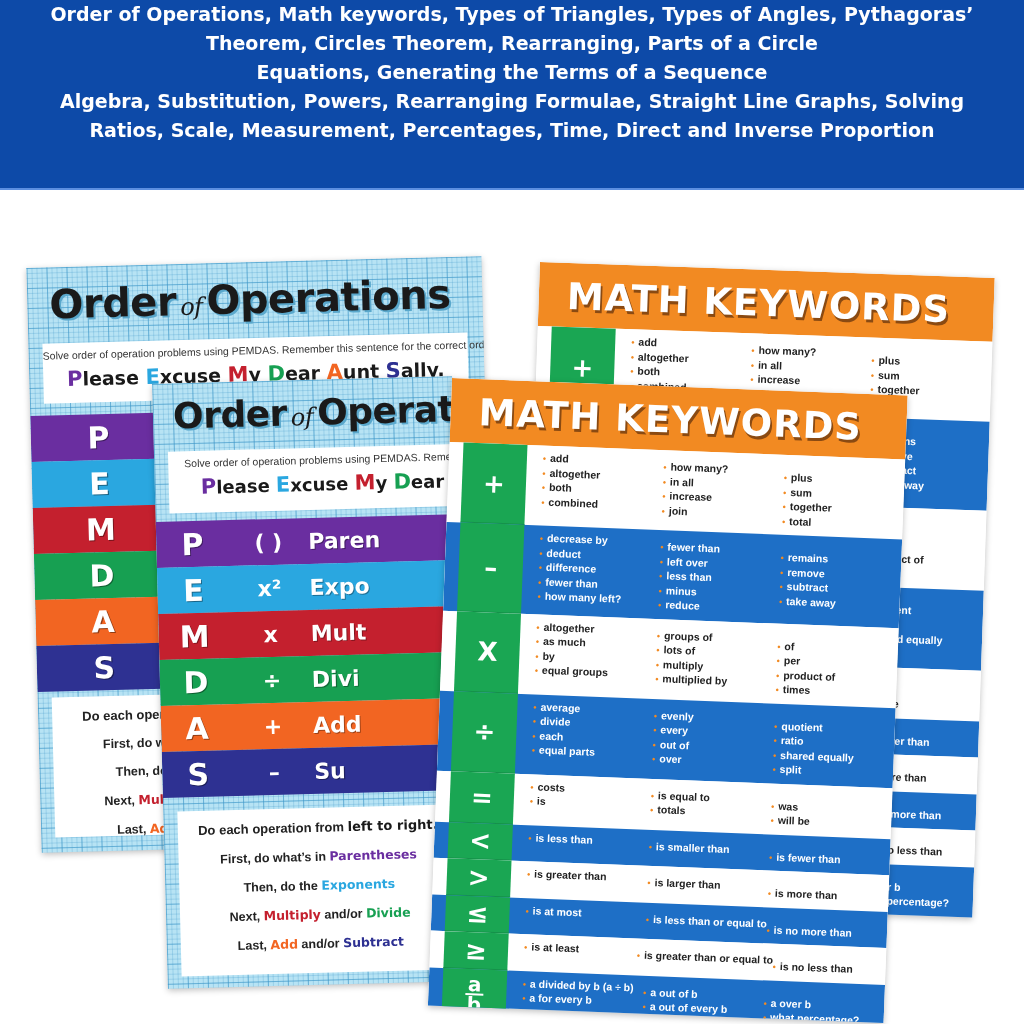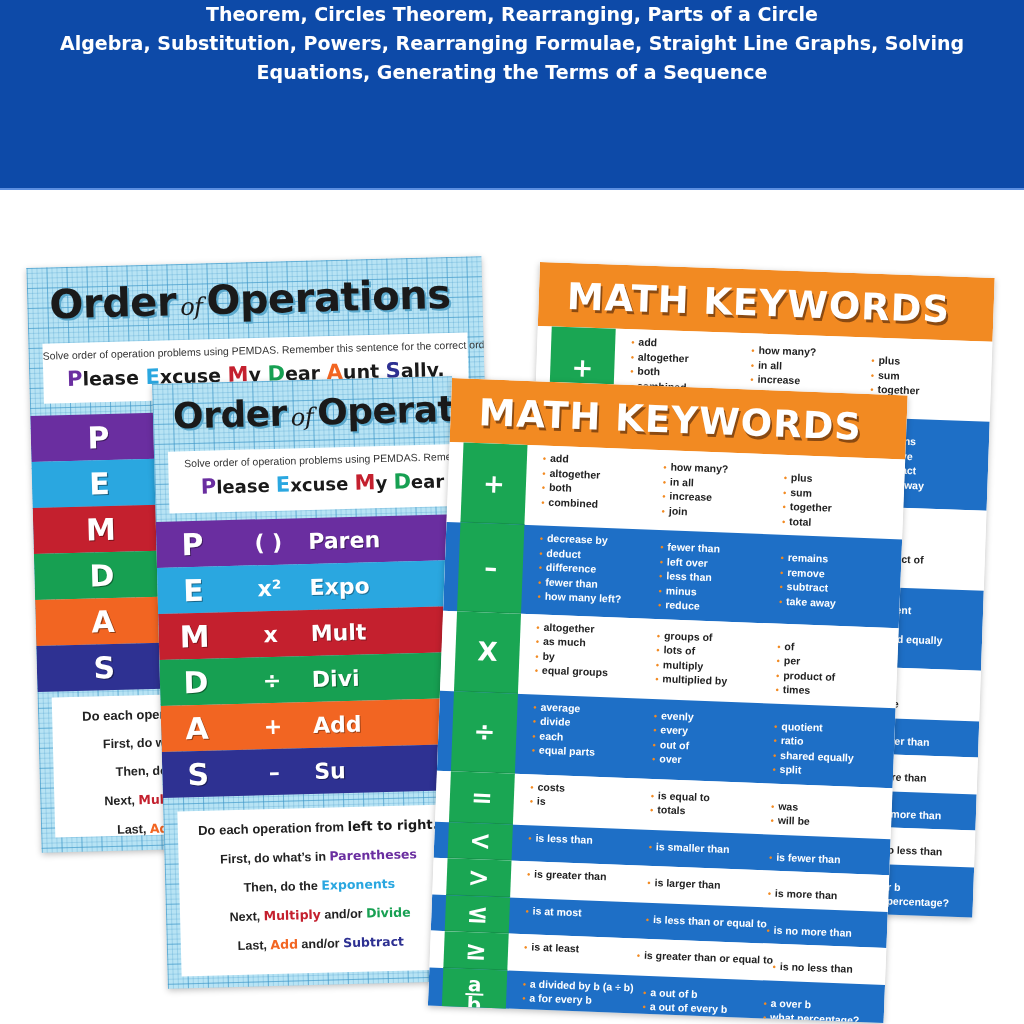--- a/index.html
+++ b/index.html
@@ -108,23 +108,25 @@
   .mk .row .col.mid { padding-top: 4px; }
   .mk .row .col.right { padding-top: 10px; }
   .mk .footer-orange { height: 12px; background: #f28a22; }
   .frac { display: inline-flex; flex-direction: column; align-items: center; line-height: 18px; font-size: 20px; }
   .frac .num { border-bottom: 2px solid #fff; padding: 0 2px; }
 </style>
 </head>
 <body>
 
 <div class="banner">
+  <div class="line">Order of Operations, Math keywords, Types of Triangles, Types of Angles, Pythagoras’</div>
   <div class="line">Theorem, Circles Theorem, Rearranging, Parts of a Circle</div>
+  <div class="line">Equations, Generating the Terms of a Sequence</div>
   <div class="line">Algebra, Substitution, Powers, Rearranging Formulae, Straight Line Graphs, Solving</div>
-  <div class="line">Equations, Generating the Terms of a Sequence</div>
+  <div class="line">Ratios, Scale, Measurement, Percentages, Time, Direct and Inverse Proportion</div>
 </div>
 
 <div class="ooo ooo-back grid-paper">
   <div class="heading">
     <span>Order</span><span class="of">of</span><span>Operations</span>
   </div>
   <div class="mnemonic-box">
     <div class="instr">Solve order of operation problems using PEMDAS. Remember this sentence for the correct order:</div>
     <div class="sentence mnemonic"><span class="cap" style="color: rgb(106, 46, 160);">P</span><span>lease </span><span class="cap" style="color: rgb(42, 167, 224);">E</span><span>xcuse </span><span class="cap" style="color: rgb(196, 32, 46);">M</span><span>y </span><span class="cap" style="color: rgb(23, 160, 82);">D</span><span>ear </span><span class="cap" style="color: rgb(242, 101, 34);">A</span><span>unt </span><span class="cap" style="color: rgb(46, 49, 146);">S</span><span>ally.</span></div>
   </div>

